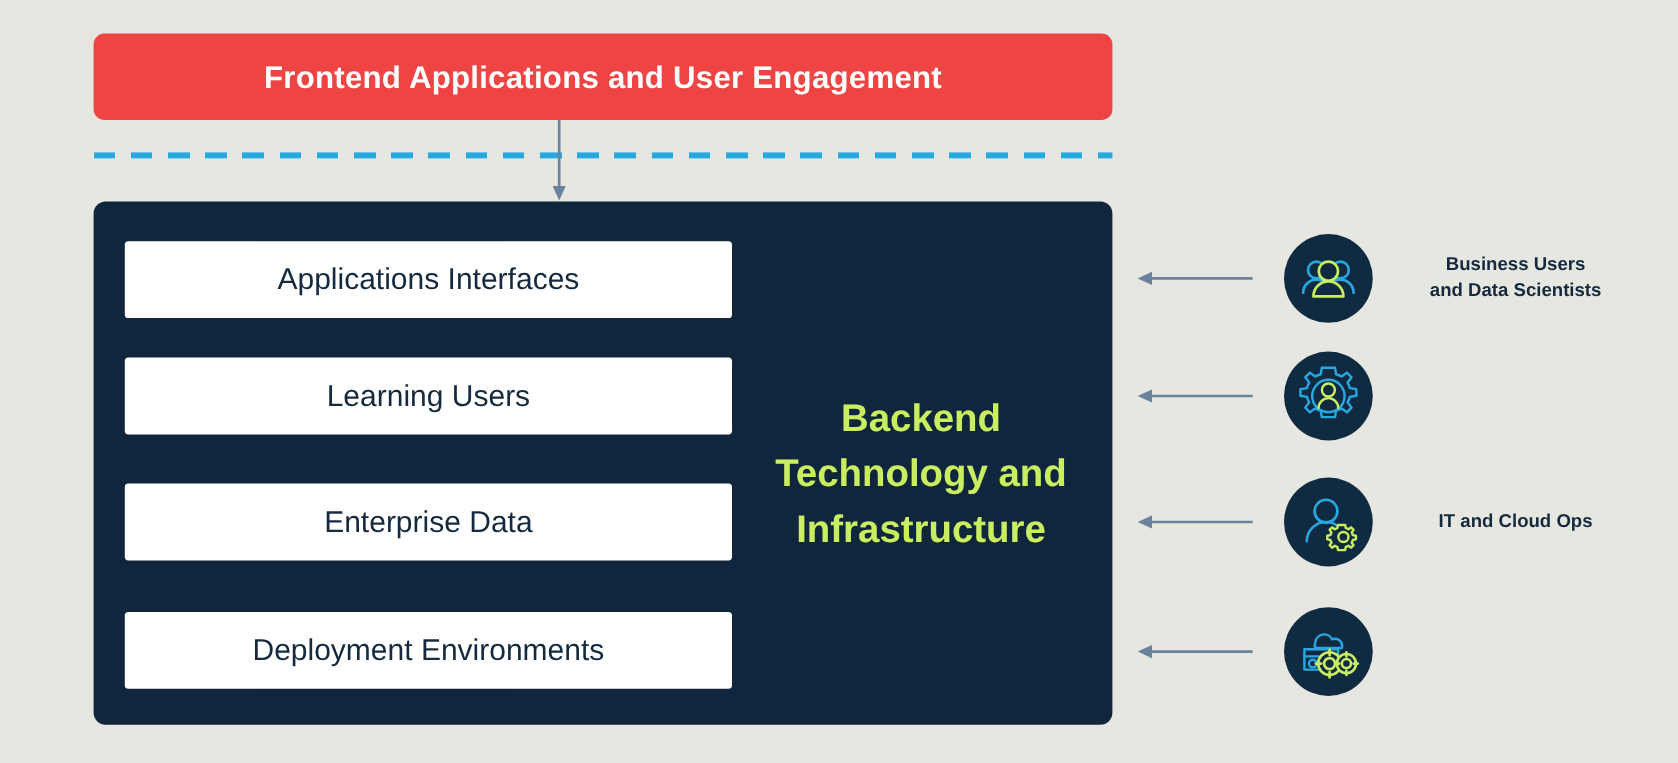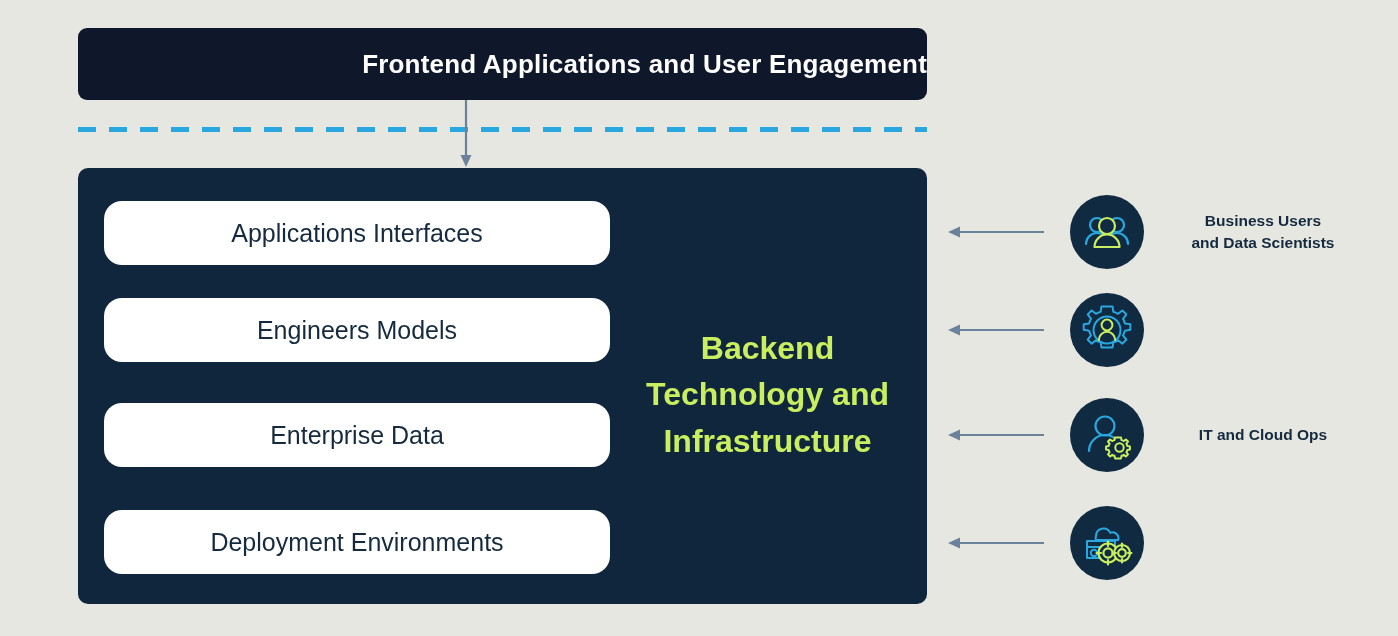--- a/index.html
+++ b/index.html
@@ -17,25 +17,25 @@
     background: #e6e7e1;
   }
 
   
   .frontend-bar {
     position: absolute;
     left: 78px;
     top: 28px;
     width: 849px;
     height: 72px;
-    background: #0f172a;
+    background: #ef4444;
     border-radius: 9px;
     display: flex;
     align-items: center;
-    justify-content: flex-end;
+    justify-content: center;
   }
   .frontend-bar-title {
     color: #ffffff;
     font-size: 26px;
     font-weight: bold;
     letter-spacing: 0.2px;
     text-align: center;
   }
 
   
@@ -83,21 +83,21 @@
     line-height: 1.45;
   }
 
   
   .layer-card {
     position: absolute;
     left: 104px;
     width: 506px;
     height: 64px;
     background: #ffffff;
-    border-radius: 18px;
+    border-radius: 3px;
     display: flex;
     align-items: center;
     justify-content: center;
   }
   .layer-card-label {
     color: #152a3e;
     font-size: 25px;
     font-weight: normal;
     text-align: center;
   }
@@ -169,21 +169,21 @@
   <div class="backend-label">
     <div>Backend</div>
     <div>Technology and</div>
     <div>Infrastructure</div>
   </div>
 
   <div class="layer-card layer-0">
     <span class="layer-card-label">Applications Interfaces</span>
   </div>
   <div class="layer-card layer-1">
-    <span class="layer-card-label">Engineers Models</span>
+    <span class="layer-card-label">Learning Users</span>
   </div>
   <div class="layer-card layer-2">
     <span class="layer-card-label">Enterprise Data</span>
   </div>
   <div class="layer-card layer-3">
     <span class="layer-card-label">Deployment Environments</span>
   </div>
 
   <div class="persona-row persona-0">
     <div class="persona-arrow">

